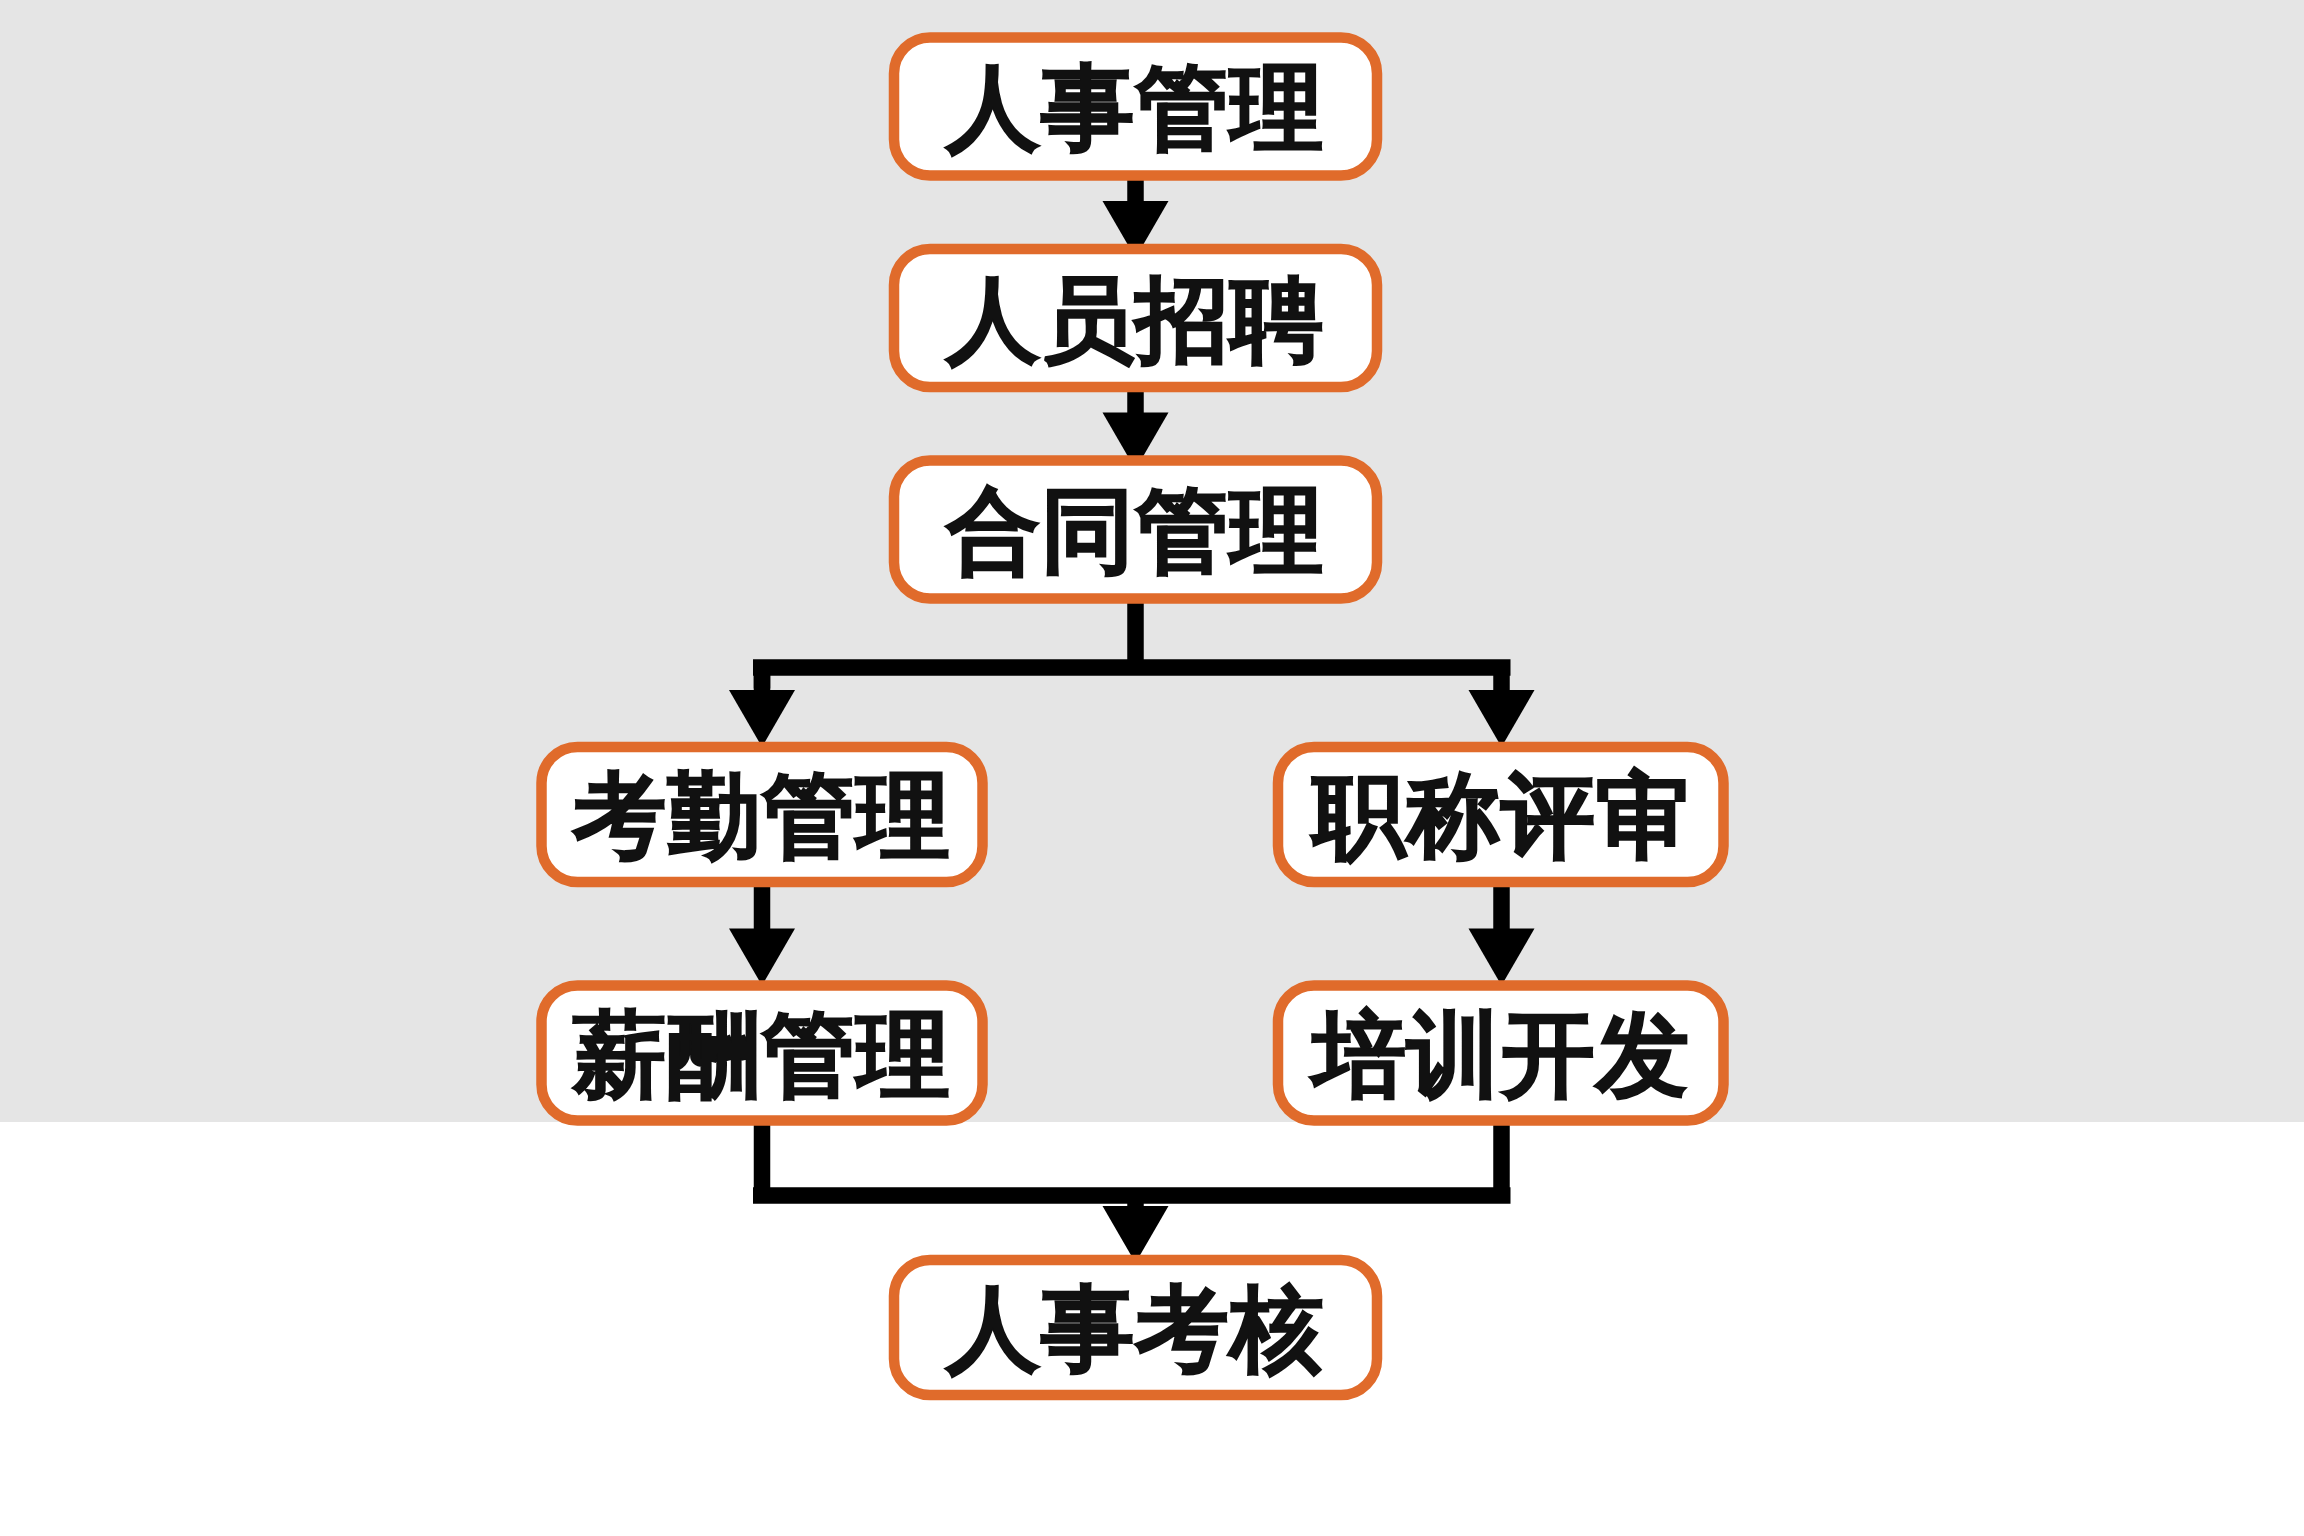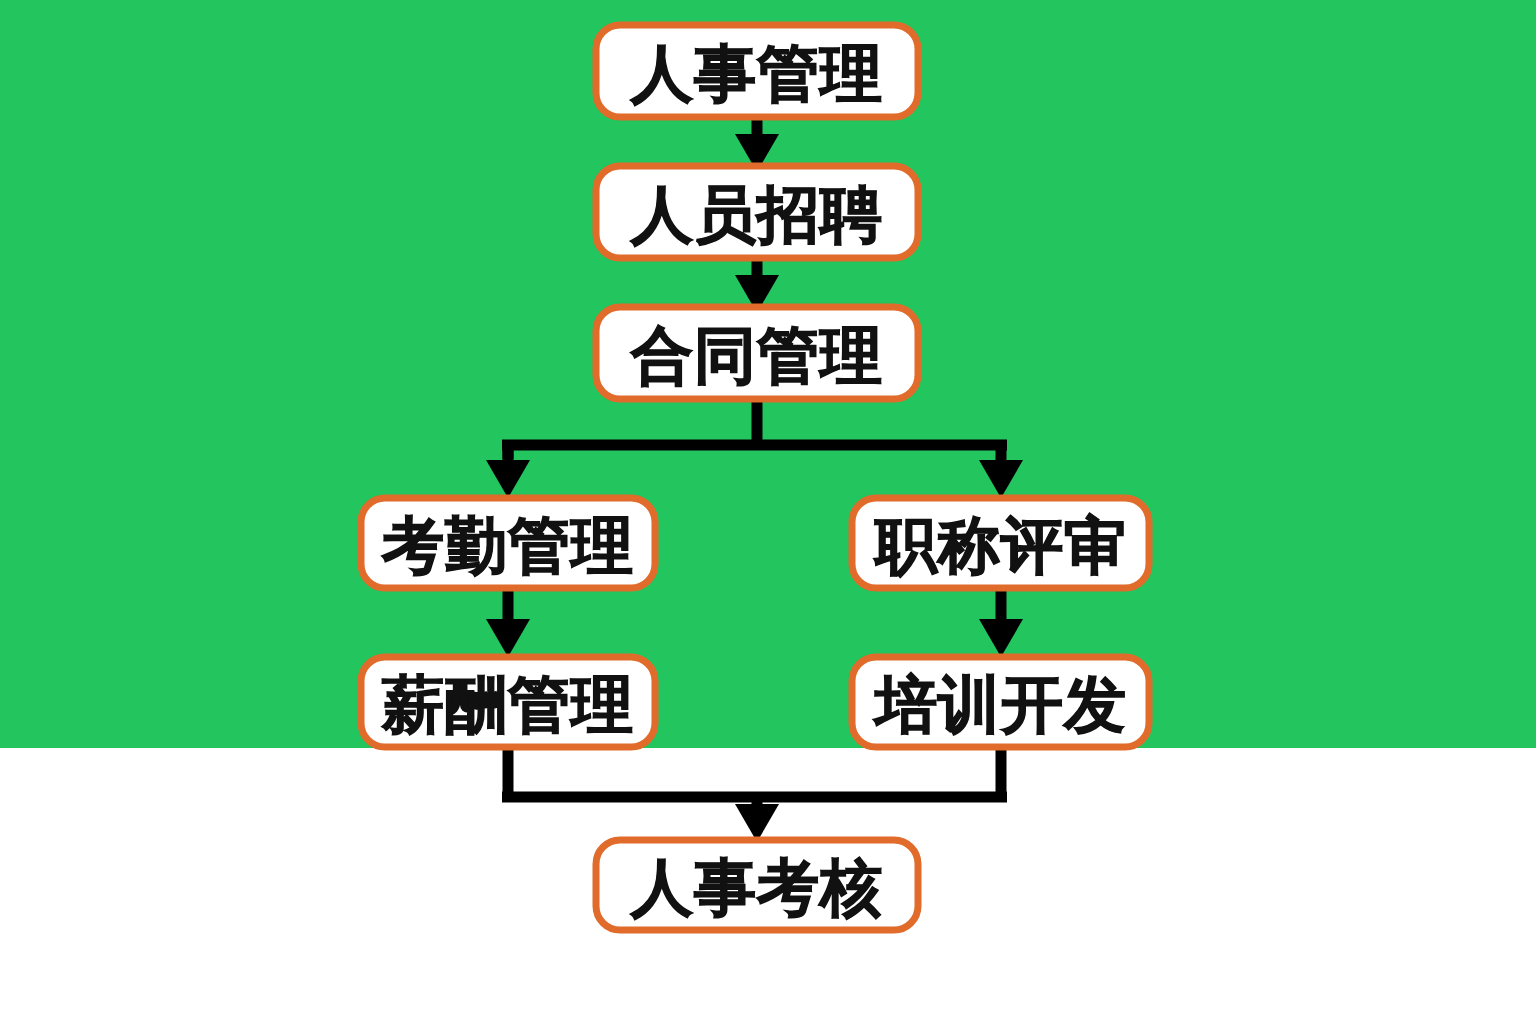--- a/index.html
+++ b/index.html
@@ -10,21 +10,21 @@
   body {
     width: 1536px;
     height: 1024px;
     font-family: "Liberation Sans", "DejaVu Sans", sans-serif;
     overflow: hidden;
   }
   #chart-root {
     position: relative;
     width: 1536px;
     height: 748px;
-    background: #22c55e;
+    background: #e5e5e5;
     text-decoration: underline;
   }
   svg.flow-canvas {
     position: absolute;
     top: 0;
     left: 0;
     width: 1536px;
     height: 1024px;
     display: block;
   }

